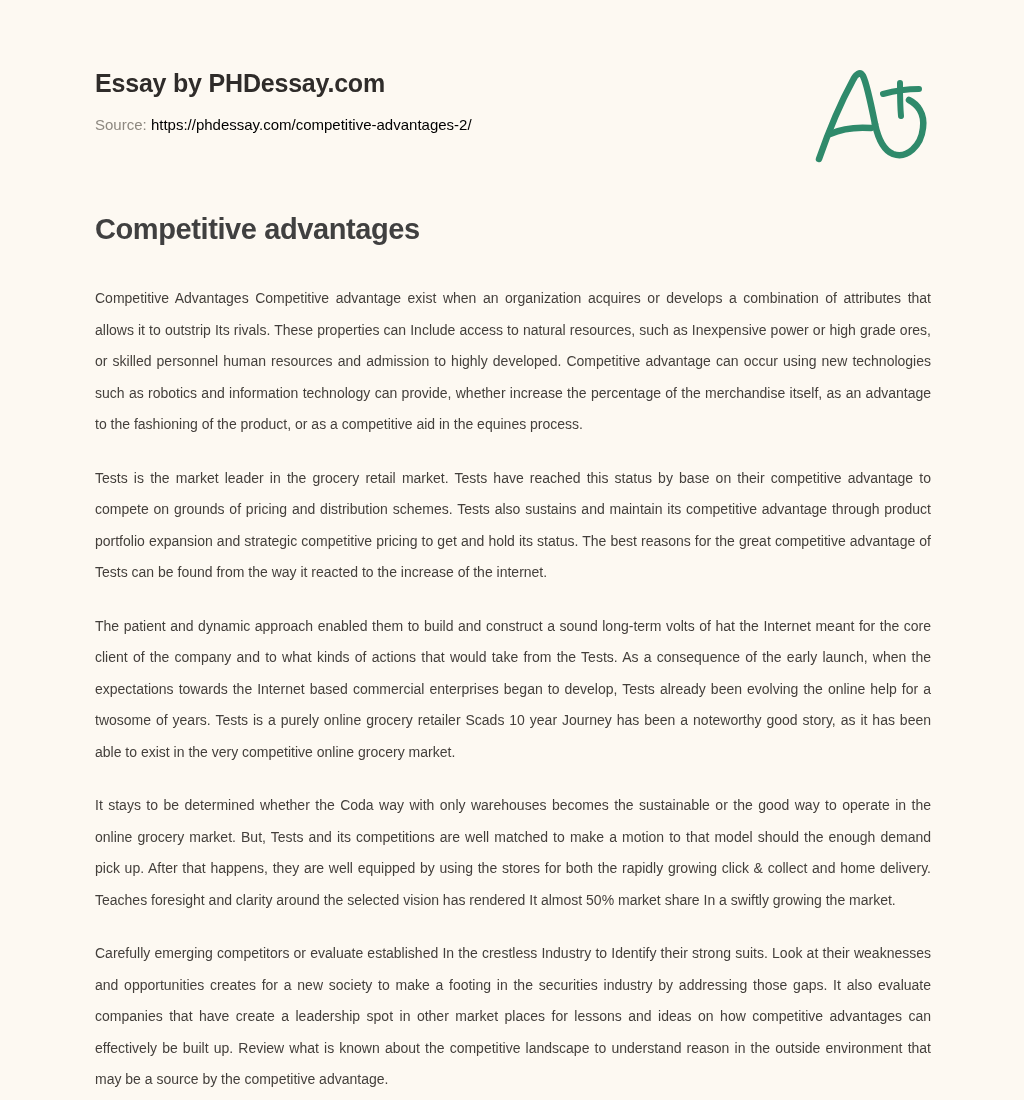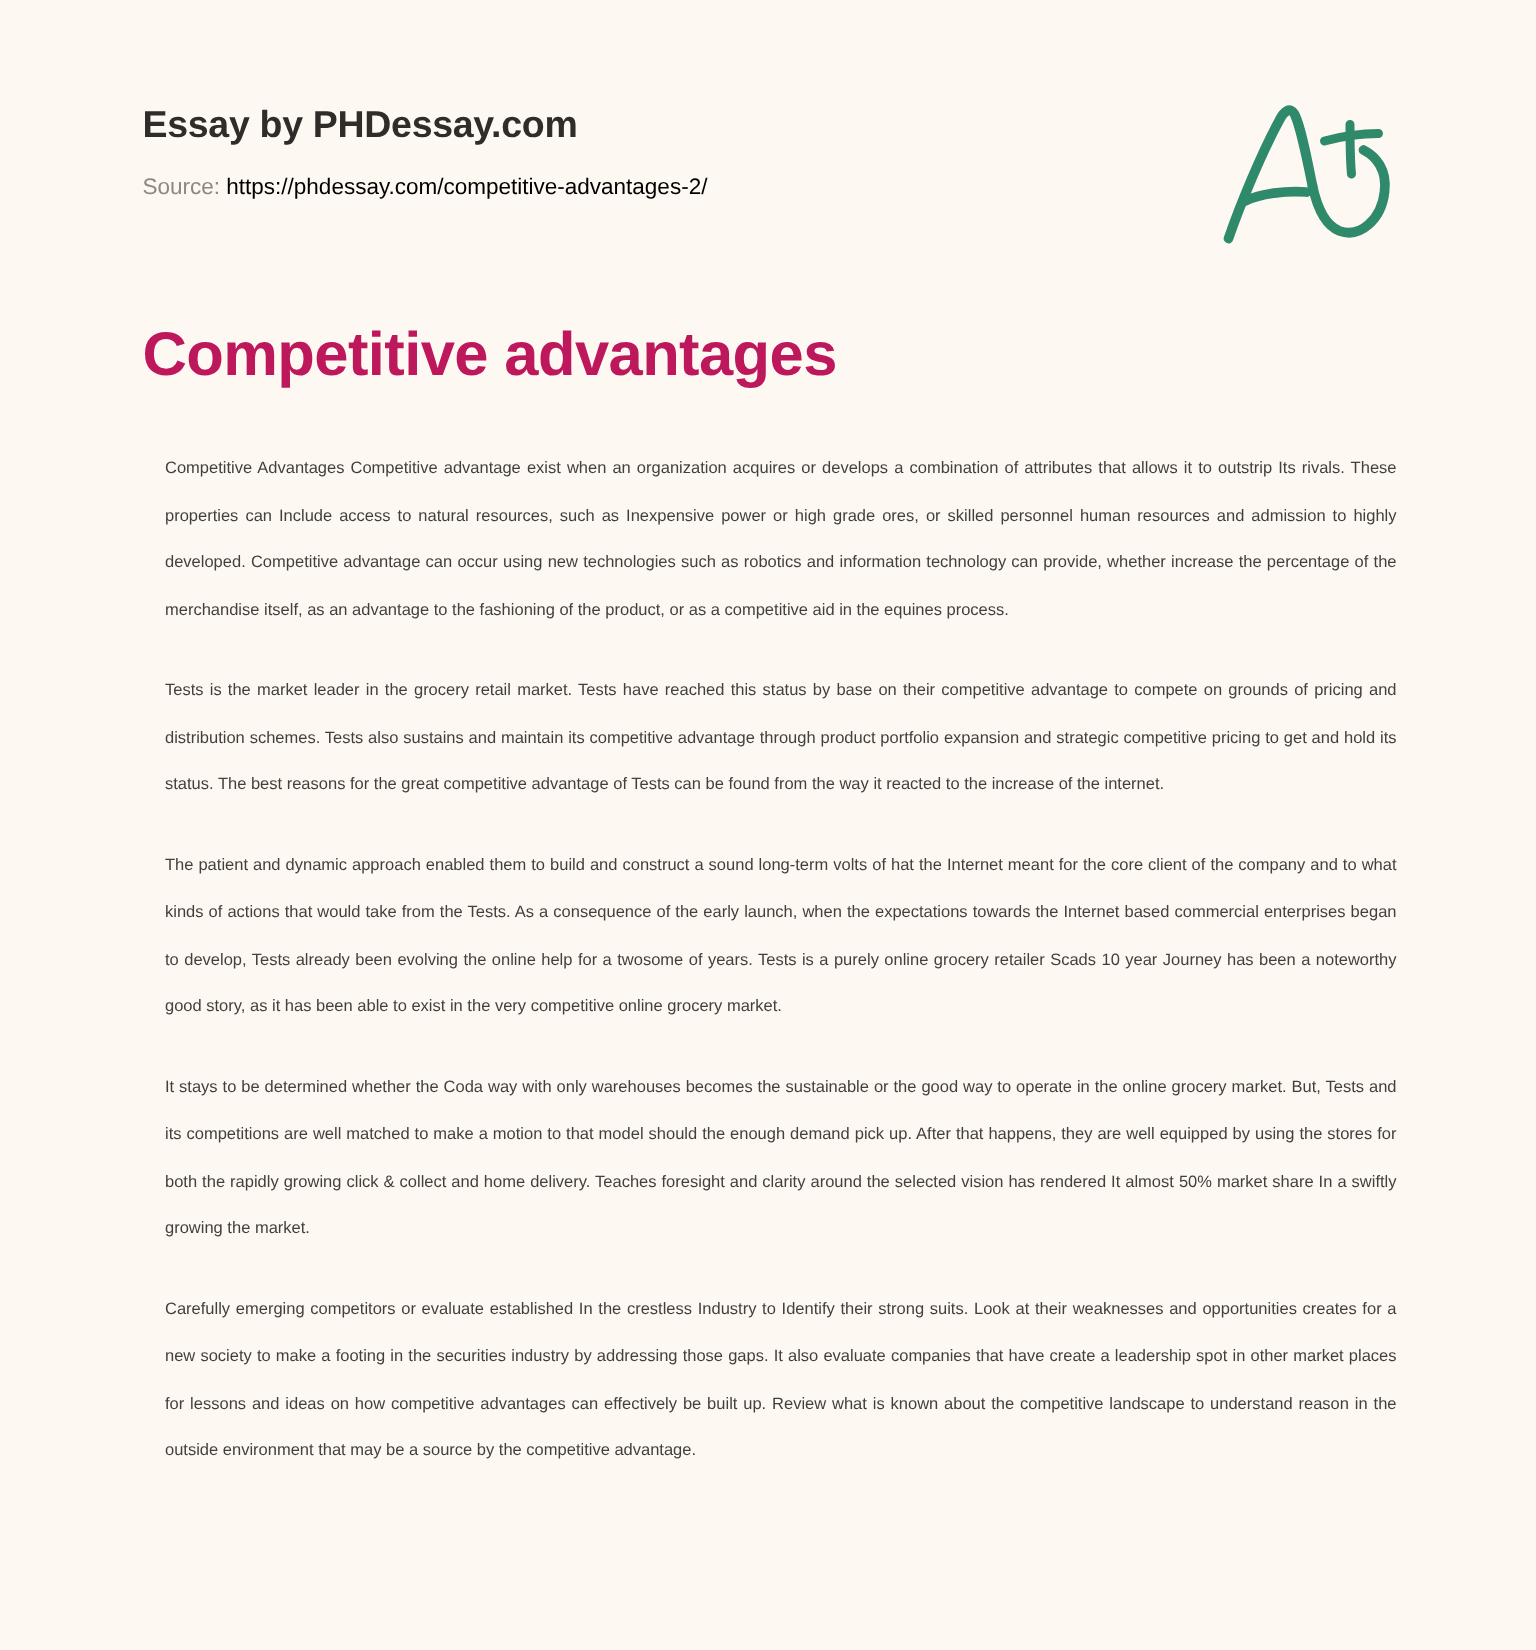--- a/index.html
+++ b/index.html
@@ -74,33 +74,33 @@
   }
 
   
   .article {
     position: absolute;
     left: 95px;
     top: 212px;
     width: 836px;
   }
   .doc-title {
-    font-size: 41px;
+    font-size: 29px;
     font-weight: bold;
-    color: #be185d;
+    color: #404040;
     letter-spacing: -0.4px;
     margin: 0 0 37px 0;
     line-height: 1.18;
   }
   .para {
-    font-size: 11px;
+    font-size: 14px;
     line-height: 31.5px;
     color: #433f3b;
     text-align: justify;
-    margin: 0 0 22px 15px;
+    margin: 0 0 22px 0;
     -webkit-hyphens: none;
     hyphens: none;
   }
   .para:last-child {
     margin-bottom: 0;
   }
 </style>
 </head>
 <body>
 

